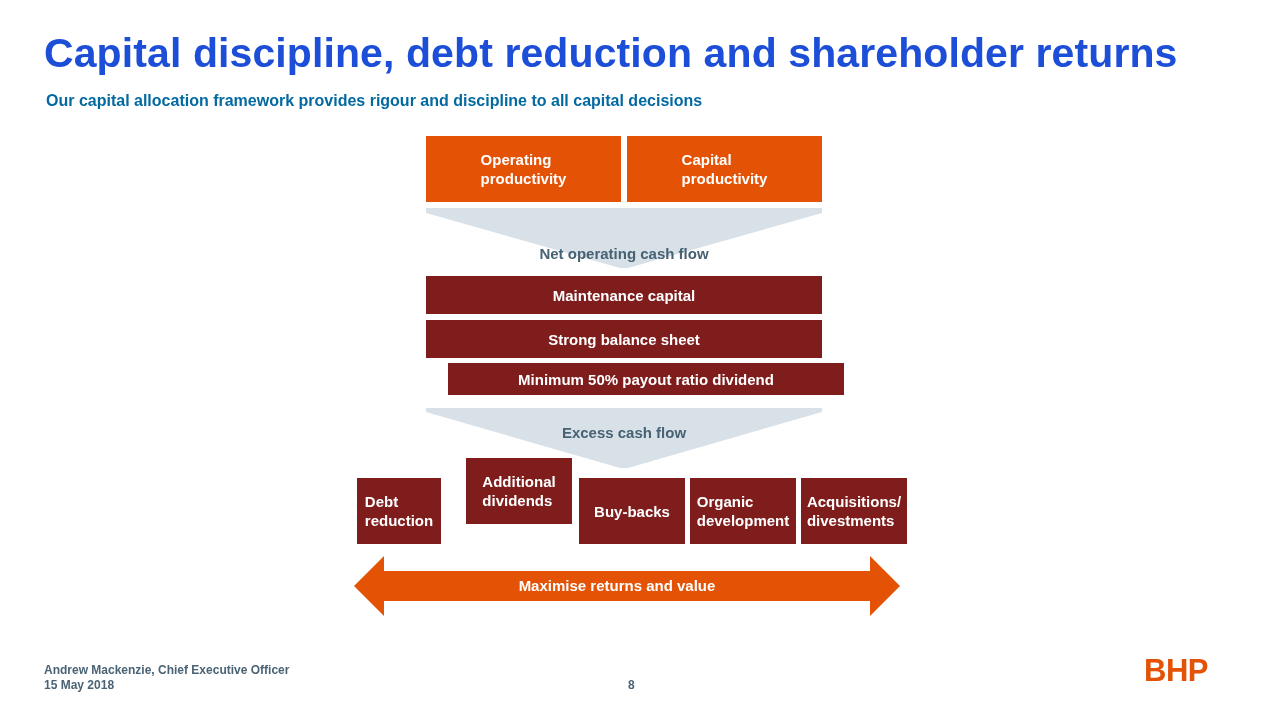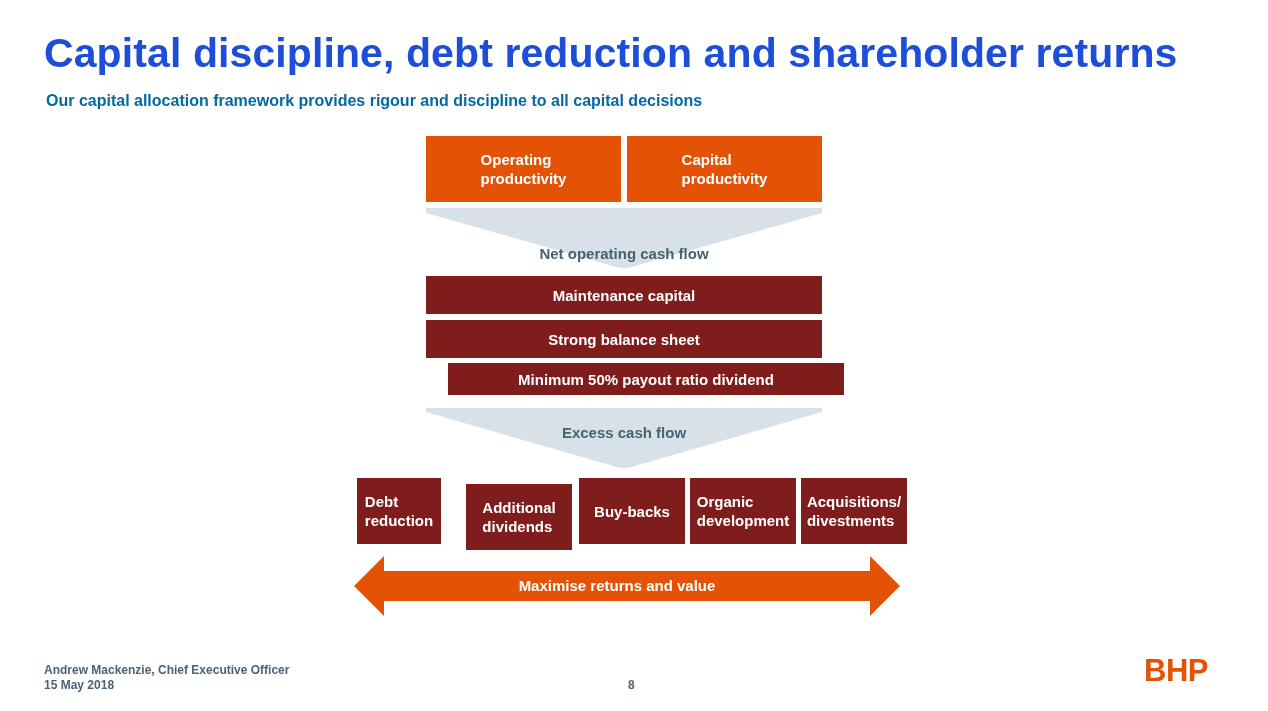--- a/index.html
+++ b/index.html
@@ -49,21 +49,21 @@
 
 <svg class="chev" style="left:426px; top:408px;" width="396" height="62" viewBox="0 0 396 62">
   <polygon points="0,0 396,0 396,4 202,60 194,60 0,4" fill="#d9e1e8"></polygon>
 </svg>
 <div class="chev-label" style="left:426px; width:396px; top:424px;">Excess cash flow</div>
 
 <div class="box slate" style="left:357px; top:478px; width:84px; height:66px; white-space:pre-line;">
   <span>Debt
 reduction</span>
 </div>
-<div class="box slate" style="left:466px; top:484px; width:106px; height:66px; white-space:pre-line;">
+<div class="box slate" style="left:466px; top:458px; width:106px; height:66px; white-space:pre-line;">
   <span>Additional
 dividends</span>
 </div>
 <div class="box slate" style="left:579px; top:478px; width:106px; height:66px; white-space:pre-line;">
   <span>Buy-backs</span>
 </div>
 <div class="box slate" style="left:690px; top:478px; width:106px; height:66px; white-space:pre-line;">
   <span>Organic
 development</span>
 </div>

